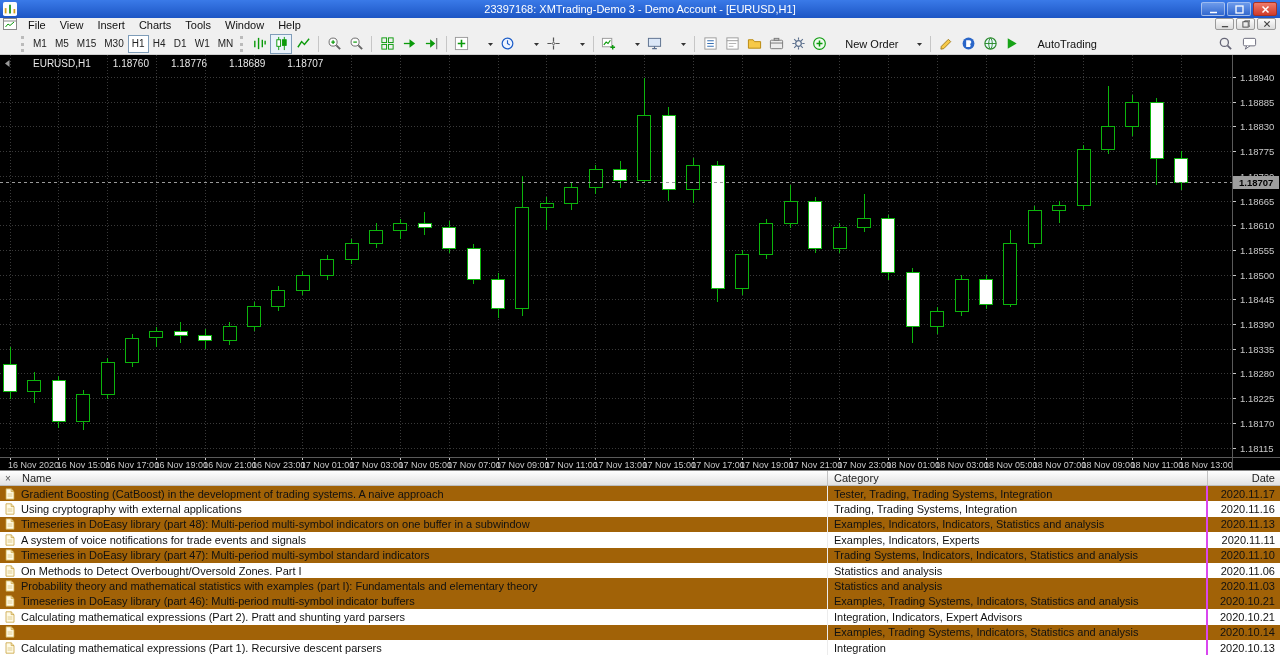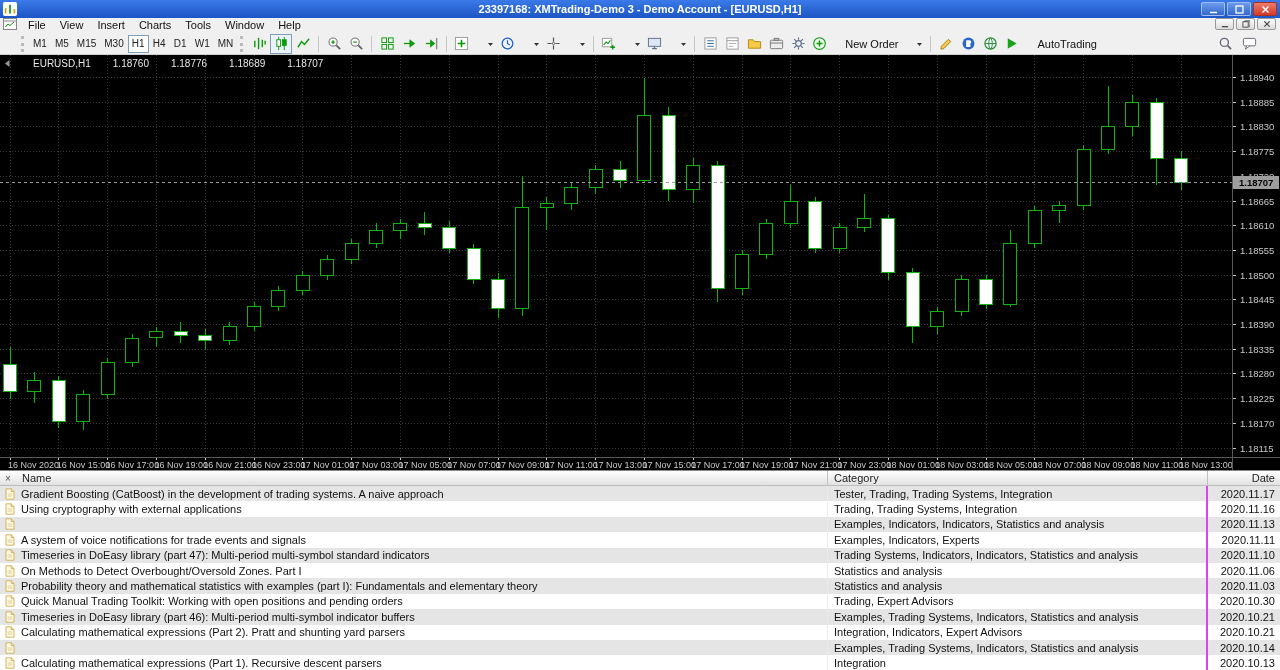--- a/index.html
+++ b/index.html
@@ -1,21 +1,21 @@
 <!DOCTYPE html>
 <html><head>
 <meta charset="utf-8">
 <style>
 *{box-sizing:border-box;margin:0;padding:0}
 html,body{width:1280px;height:670px;overflow:hidden;background:#000;font-family:"Liberation Sans",sans-serif}
 .window{width:1280px;height:670px;display:flex;flex-direction:column}
 
 .titlebar{flex:0 0 18px;height:18px;background:linear-gradient(#3a7ae8,#1c55c4);display:flex;align-items:center;position:relative}
 .app-icon{margin-left:3px;display:flex;z-index:2}
-.title{position:absolute;left:0;right:0;text-align:center;color:#fff;font-size:11px;font-weight:bold;line-height:18px}
+.title{position:absolute;left:0;right:0;text-align:center;color:#fff;font-size:11px;font-weight:normal;line-height:18px}
 .win-controls{margin-left:auto;display:flex;gap:2px;margin-right:3px;z-index:2}
 .wc{width:24px;height:14px;display:flex;align-items:center;justify-content:center;border-radius:2px;border:1px solid rgba(255,255,255,.45);background:linear-gradient(rgba(255,255,255,.28),rgba(255,255,255,.08))}
 .wc.close{background:linear-gradient(#f07a6a,#cf3b2a);border-color:#a83325}
 
 .menubar{flex:0 0 15px;height:15px;background:#f0f0f0;display:flex;font-size:11px}
 .child-icon{margin:0 4px 0 3px;display:flex}
 .menu-item{padding:0 7px;color:#111;line-height:15px}
 .mdi-controls{margin-left:auto;display:flex;gap:2px;margin-right:4px}
 .mdi{width:19px;height:12px;background:linear-gradient(#fcfcfc,#dcdcdc);border:1px solid #9a9a9a;border-radius:2px;display:flex;align-items:center;justify-content:center}
 
@@ -39,21 +39,21 @@
 .ohlc{position:absolute;top:3px;left:3px;display:flex;align-items:center;gap:22px;color:#e8e8e8;font-size:10px}
 
 .panel{flex:1;background:#fff;border-top:1px solid #888;font-size:11px;overflow:hidden}
 .panel-header{height:15px;display:flex;align-items:center;background:linear-gradient(#ffffff,#e2e2e2);border-bottom:1px solid #bdbdbd;color:#222}
 .ph-close{width:16px;text-align:center;font-size:10px;color:#555;line-height:15px}
 .ph-cols{flex:1;display:flex;height:100%;align-items:center}
 .h-name{flex:1;padding-left:6px;border-right:1px solid #c2c2c2;height:100%;line-height:14px}
 .h-cat{width:380px;padding-left:6px;border-right:1px solid #c2c2c2;height:100%;line-height:14px}
 .h-date{width:72px;text-align:right;padding-right:5px;height:100%;line-height:14px}
 .trow{height:15.4px;display:flex;align-items:center;white-space:nowrap;color:#111}
-.trow.alt{background:#e5e5e5}
+.trow.alt{background:#a16207}
 .c-name{flex:1;display:flex;align-items:center;gap:6px;padding-left:5px;overflow:hidden;border-right:1px solid #ececec;height:100%}
 .c-name .nm{overflow:hidden}
 .c-cat{width:380px;padding-left:6px;overflow:hidden;border-right:2px solid #d946ef;height:100%;display:flex;align-items:center}
 .c-date{width:72px;text-align:right;padding-right:5px}
 .doc{display:flex;flex:0 0 auto}
 </style>
 </head>
 <body>
 
 <div class="window">
@@ -670,20 +670,21 @@
         </div>
         <div class="trow alt">
           <span class="c-name">
             <span class="doc">
               <svg width="10" height="12" viewBox="0 0 10 12">
                 <path d="M1 .8h5.2L9 3.6v7.6H1z" fill="#fffbe6" stroke="#c9a23f" stroke-width="0.8"></path>
                 <path d="M6.2 .8v2.8H9" fill="none" stroke="#c9a23f" stroke-width="0.8"></path>
                 <path d="M2.6 6h4.8M2.6 8h4.8" stroke="#d8c27a" stroke-width="0.8"></path>
               </svg>
             </span>
+            <span class="nm">Timeseries in DoEasy library (part 48): Multi-period multi-symbol indicators on one buffer in a subwindow</span>
           </span>
           <span class="c-cat">Examples, Indicators, Indicators, Statistics and analysis</span>
           <span class="c-date">2020.11.13</span>
         </div>
         <div class="trow">
           <span class="c-name">
             <span class="doc">
               <svg width="10" height="12" viewBox="0 0 10 12">
                 <path d="M1 .8h5.2L9 3.6v7.6H1z" fill="#fffbe6" stroke="#c9a23f" stroke-width="0.8"></path>
                 <path d="M6.2 .8v2.8H9" fill="none" stroke="#c9a23f" stroke-width="0.8"></path>
@@ -730,34 +731,20 @@
                 <path d="M1 .8h5.2L9 3.6v7.6H1z" fill="#fffbe6" stroke="#c9a23f" stroke-width="0.8"></path>
                 <path d="M6.2 .8v2.8H9" fill="none" stroke="#c9a23f" stroke-width="0.8"></path>
                 <path d="M2.6 6h4.8M2.6 8h4.8" stroke="#d8c27a" stroke-width="0.8"></path>
               </svg>
             </span>
             <span class="nm">Probability theory and mathematical statistics with examples (part I): Fundamentals and elementary theory</span>
           </span>
           <span class="c-cat">Statistics and analysis</span>
           <span class="c-date">2020.11.03</span>
         </div>
-        <div class="trow">
-          <span class="c-name">
-            <span class="doc">
-              <svg width="10" height="12" viewBox="0 0 10 12">
-                <path d="M1 .8h5.2L9 3.6v7.6H1z" fill="#fffbe6" stroke="#c9a23f" stroke-width="0.8"></path>
-                <path d="M6.2 .8v2.8H9" fill="none" stroke="#c9a23f" stroke-width="0.8"></path>
-                <path d="M2.6 6h4.8M2.6 8h4.8" stroke="#d8c27a" stroke-width="0.8"></path>
-              </svg>
-            </span>
-            <span class="nm">Quick Manual Trading Toolkit: Working with open positions and pending orders</span>
-          </span>
-          <span class="c-cat">Trading, Expert Advisors</span>
-          <span class="c-date">2020.10.30</span>
-        </div>
         <div class="trow alt">
           <span class="c-name">
             <span class="doc">
               <svg width="10" height="12" viewBox="0 0 10 12">
                 <path d="M1 .8h5.2L9 3.6v7.6H1z" fill="#fffbe6" stroke="#c9a23f" stroke-width="0.8"></path>
                 <path d="M6.2 .8v2.8H9" fill="none" stroke="#c9a23f" stroke-width="0.8"></path>
                 <path d="M2.6 6h4.8M2.6 8h4.8" stroke="#d8c27a" stroke-width="0.8"></path>
               </svg>
             </span>
             <span class="nm">Timeseries in DoEasy library (part 46): Multi-period multi-symbol indicator buffers</span>

